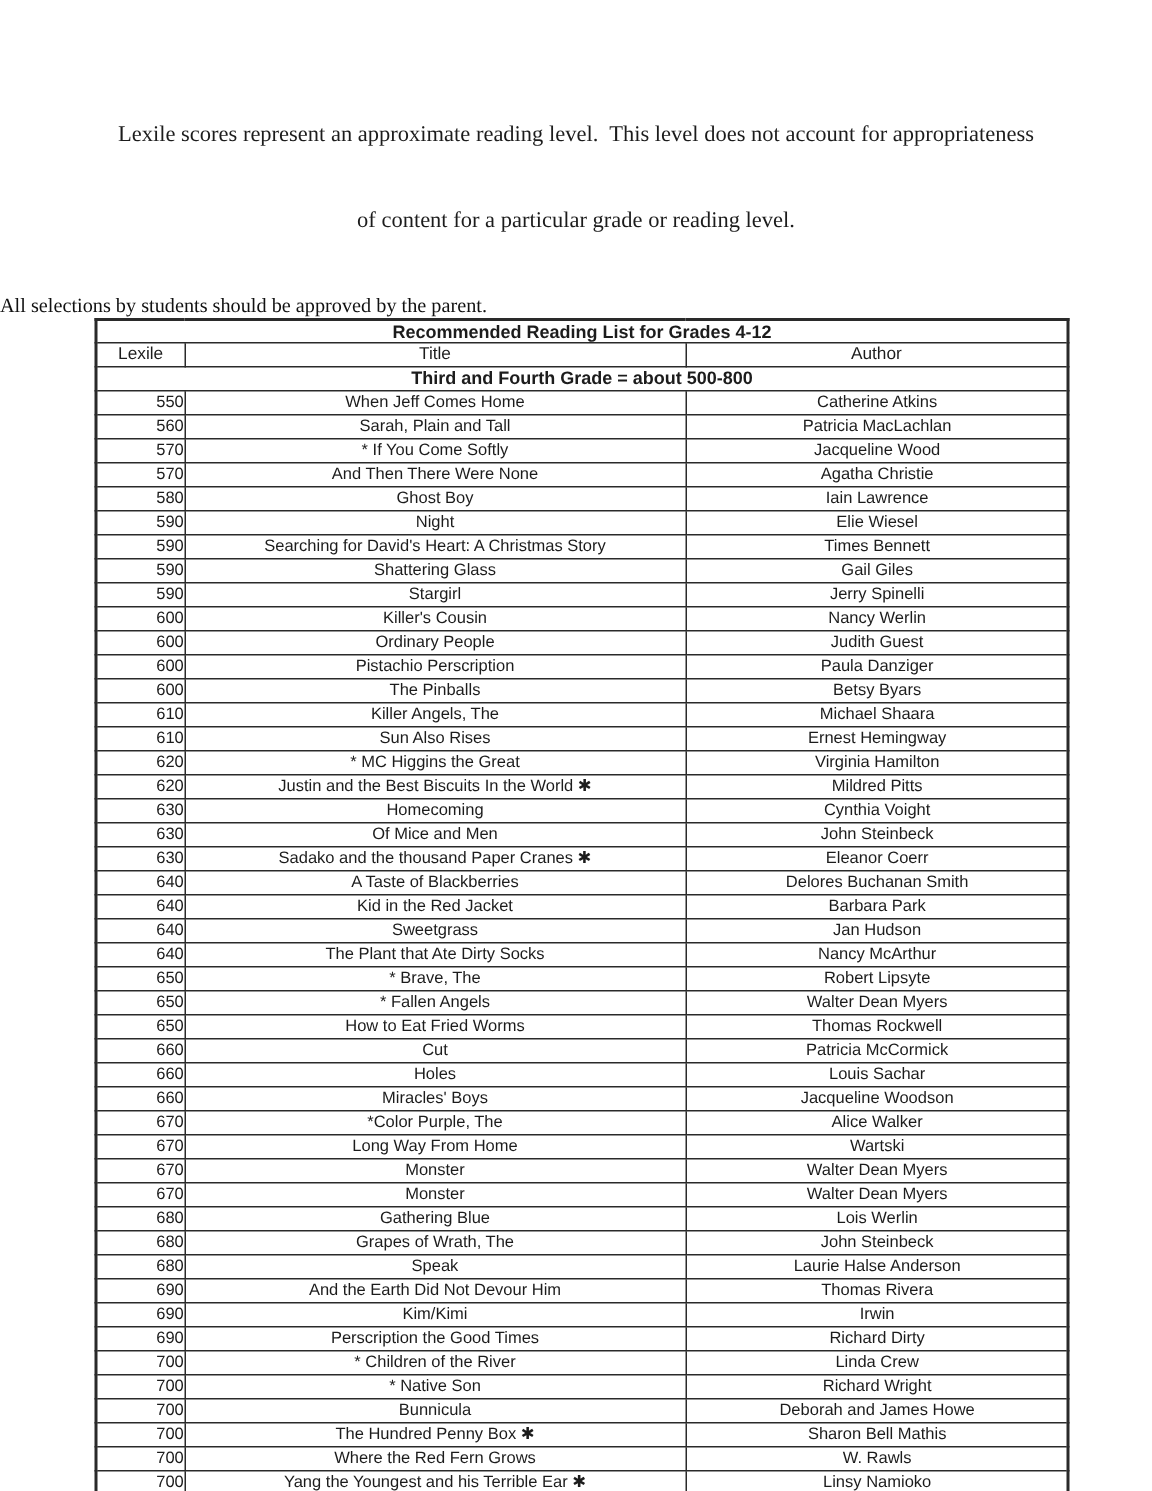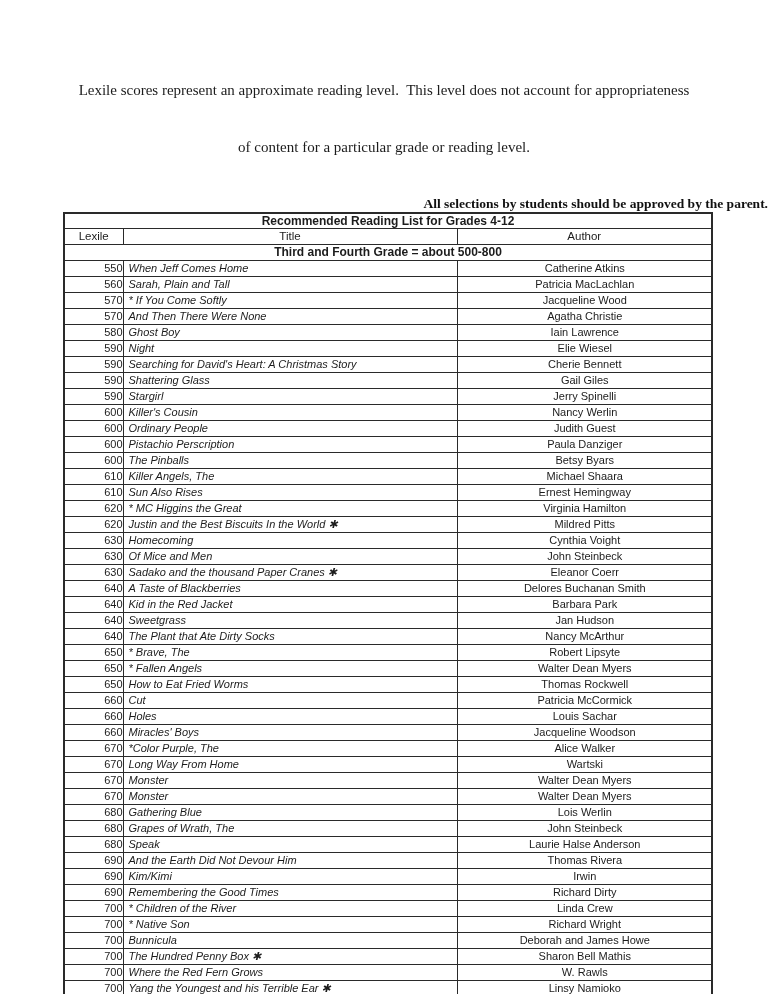--- a/index.html
+++ b/index.html
@@ -16,23 +16,23 @@
     font-family: "Liberation Serif", serif;
     font-size: 15px;
     line-height: 19px;
     text-align: center;
     color: #1c1c1c;
     white-space: pre-wrap;
   }
   .approval {
     font-family: "Liberation Serif", serif;
     font-size: 13.5px;
-    font-weight: bold;
+    font-weight: normal;
     line-height: 17px;
-    text-align: right;
+    text-align: left;
     color: #111;
   }
   table.reading-table {
     border-collapse: collapse;
     table-layout: fixed;
     margin-left: 63px;
     width: 648px;
     border: 2px solid #2a2a2a;
   }
   .reading-table th, .reading-table td {
@@ -71,21 +71,21 @@
     border-bottom-width: 2px;
     margin-top: 29px;
   }
   tbody td {
     font-size: 11px;
     height: 15px;
     line-height: 15px;
     padding: 0 5px;
   }
   td.col-lexile { text-align: right; padding: 0; }
-  td.col-title  { text-align: left; font-style: italic; }
+  td.col-title  { text-align: center; }
   td.col-author { text-align: center; padding-right: 4px; }
 </style>
 </head>
 <body>
 
 <div class="page">
   <div class="intro">
     <div>Lexile scores represent an approximate reading level.  This level does not account for appropriateness</div>
     <div>of content for a particular grade or reading level.</div>
   </div>
@@ -137,21 +137,21 @@
           <td class="col-author">Iain Lawrence</td>
         </tr>
         <tr>
           <td class="col-lexile">590</td>
           <td class="col-title">Night</td>
           <td class="col-author">Elie Wiesel</td>
         </tr>
         <tr>
           <td class="col-lexile">590</td>
           <td class="col-title">Searching for David's Heart: A Christmas Story</td>
-          <td class="col-author">Cherie Bennett</td>
+          <td class="col-author">Times Bennett</td>
         </tr>
         <tr>
           <td class="col-lexile">590</td>
           <td class="col-title">Shattering Glass</td>
           <td class="col-author">Gail Giles</td>
         </tr>
         <tr>
           <td class="col-lexile">590</td>
           <td class="col-title">Stargirl</td>
           <td class="col-author">Jerry Spinelli</td>
@@ -301,21 +301,21 @@
           <td class="col-title">And the Earth Did Not Devour Him</td>
           <td class="col-author">Thomas Rivera</td>
         </tr>
         <tr>
           <td class="col-lexile">690</td>
           <td class="col-title">Kim/Kimi</td>
           <td class="col-author">Irwin</td>
         </tr>
         <tr>
           <td class="col-lexile">690</td>
-          <td class="col-title">Remembering the Good Times</td>
+          <td class="col-title">Perscription the Good Times</td>
           <td class="col-author">Richard Dirty</td>
         </tr>
         <tr>
           <td class="col-lexile">700</td>
           <td class="col-title">* Children of the River</td>
           <td class="col-author">Linda Crew</td>
         </tr>
         <tr>
           <td class="col-lexile">700</td>
           <td class="col-title">* Native Son</td>

